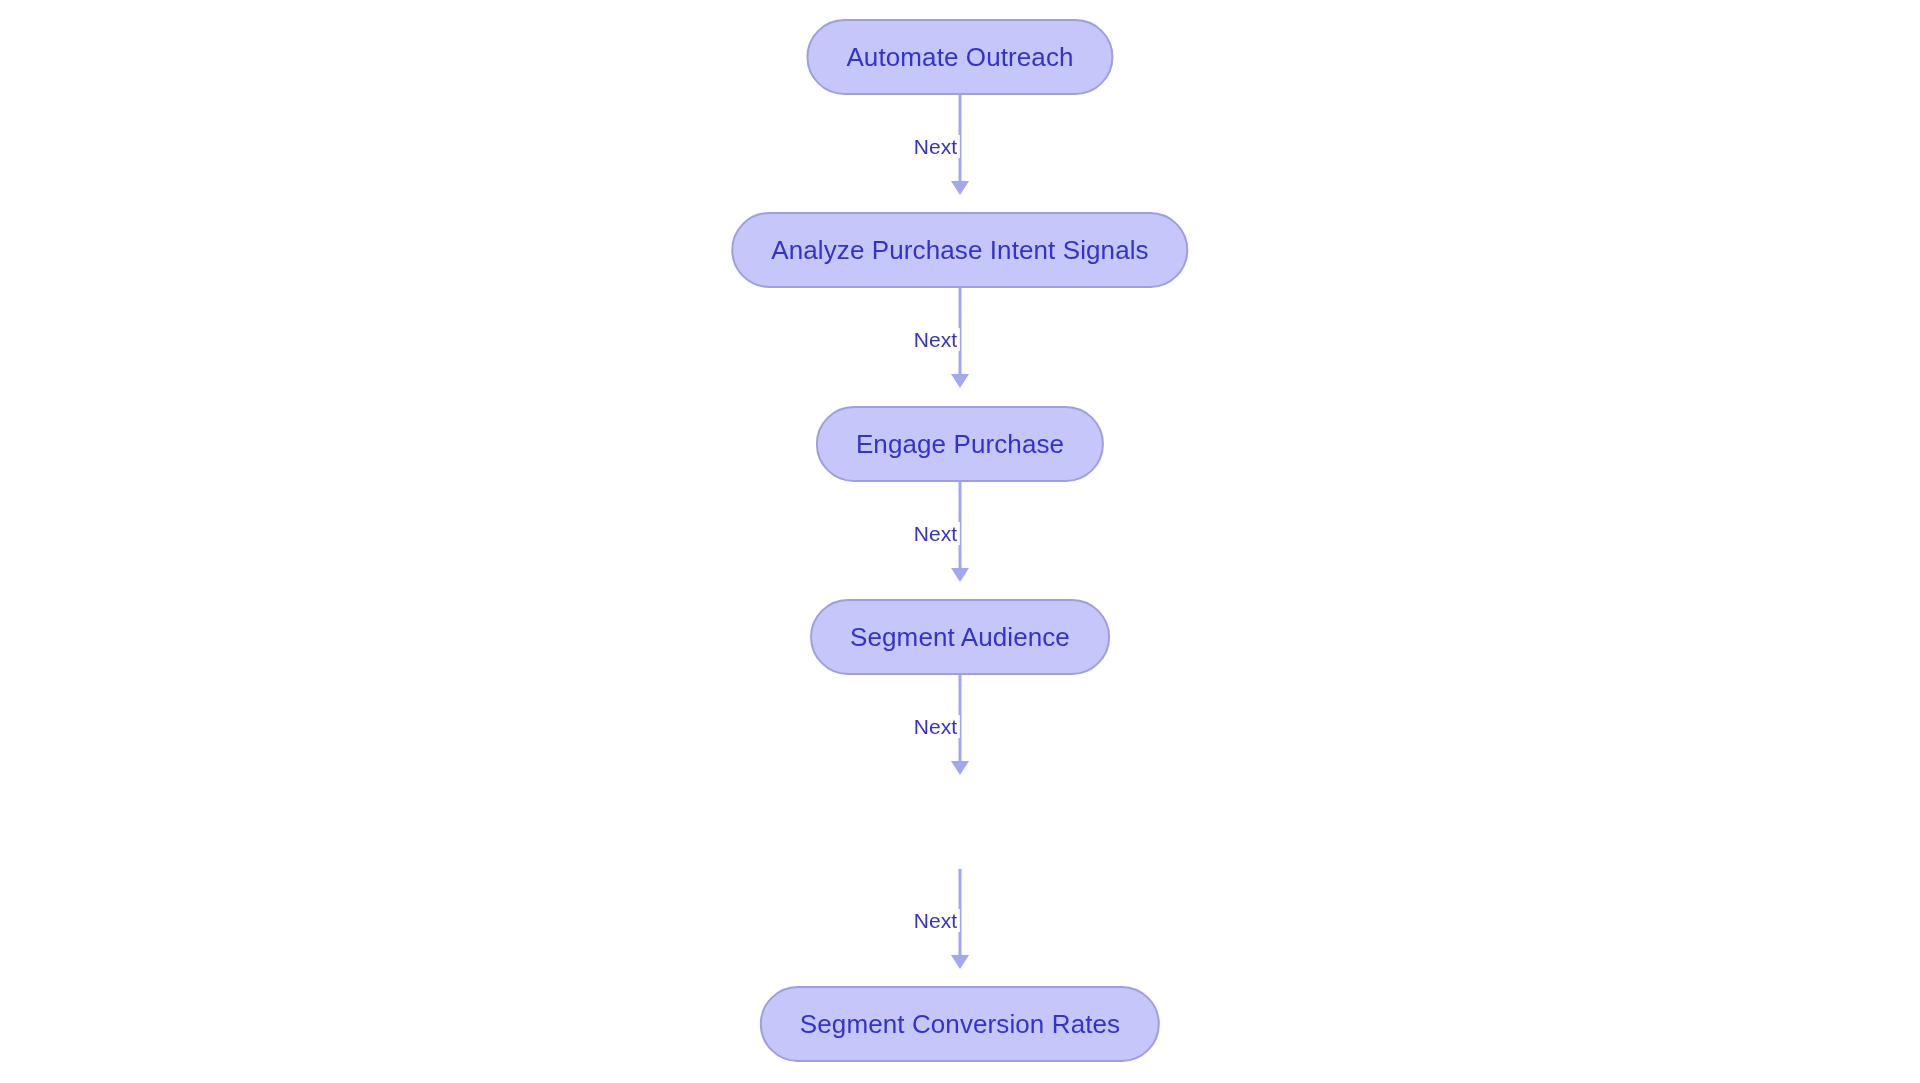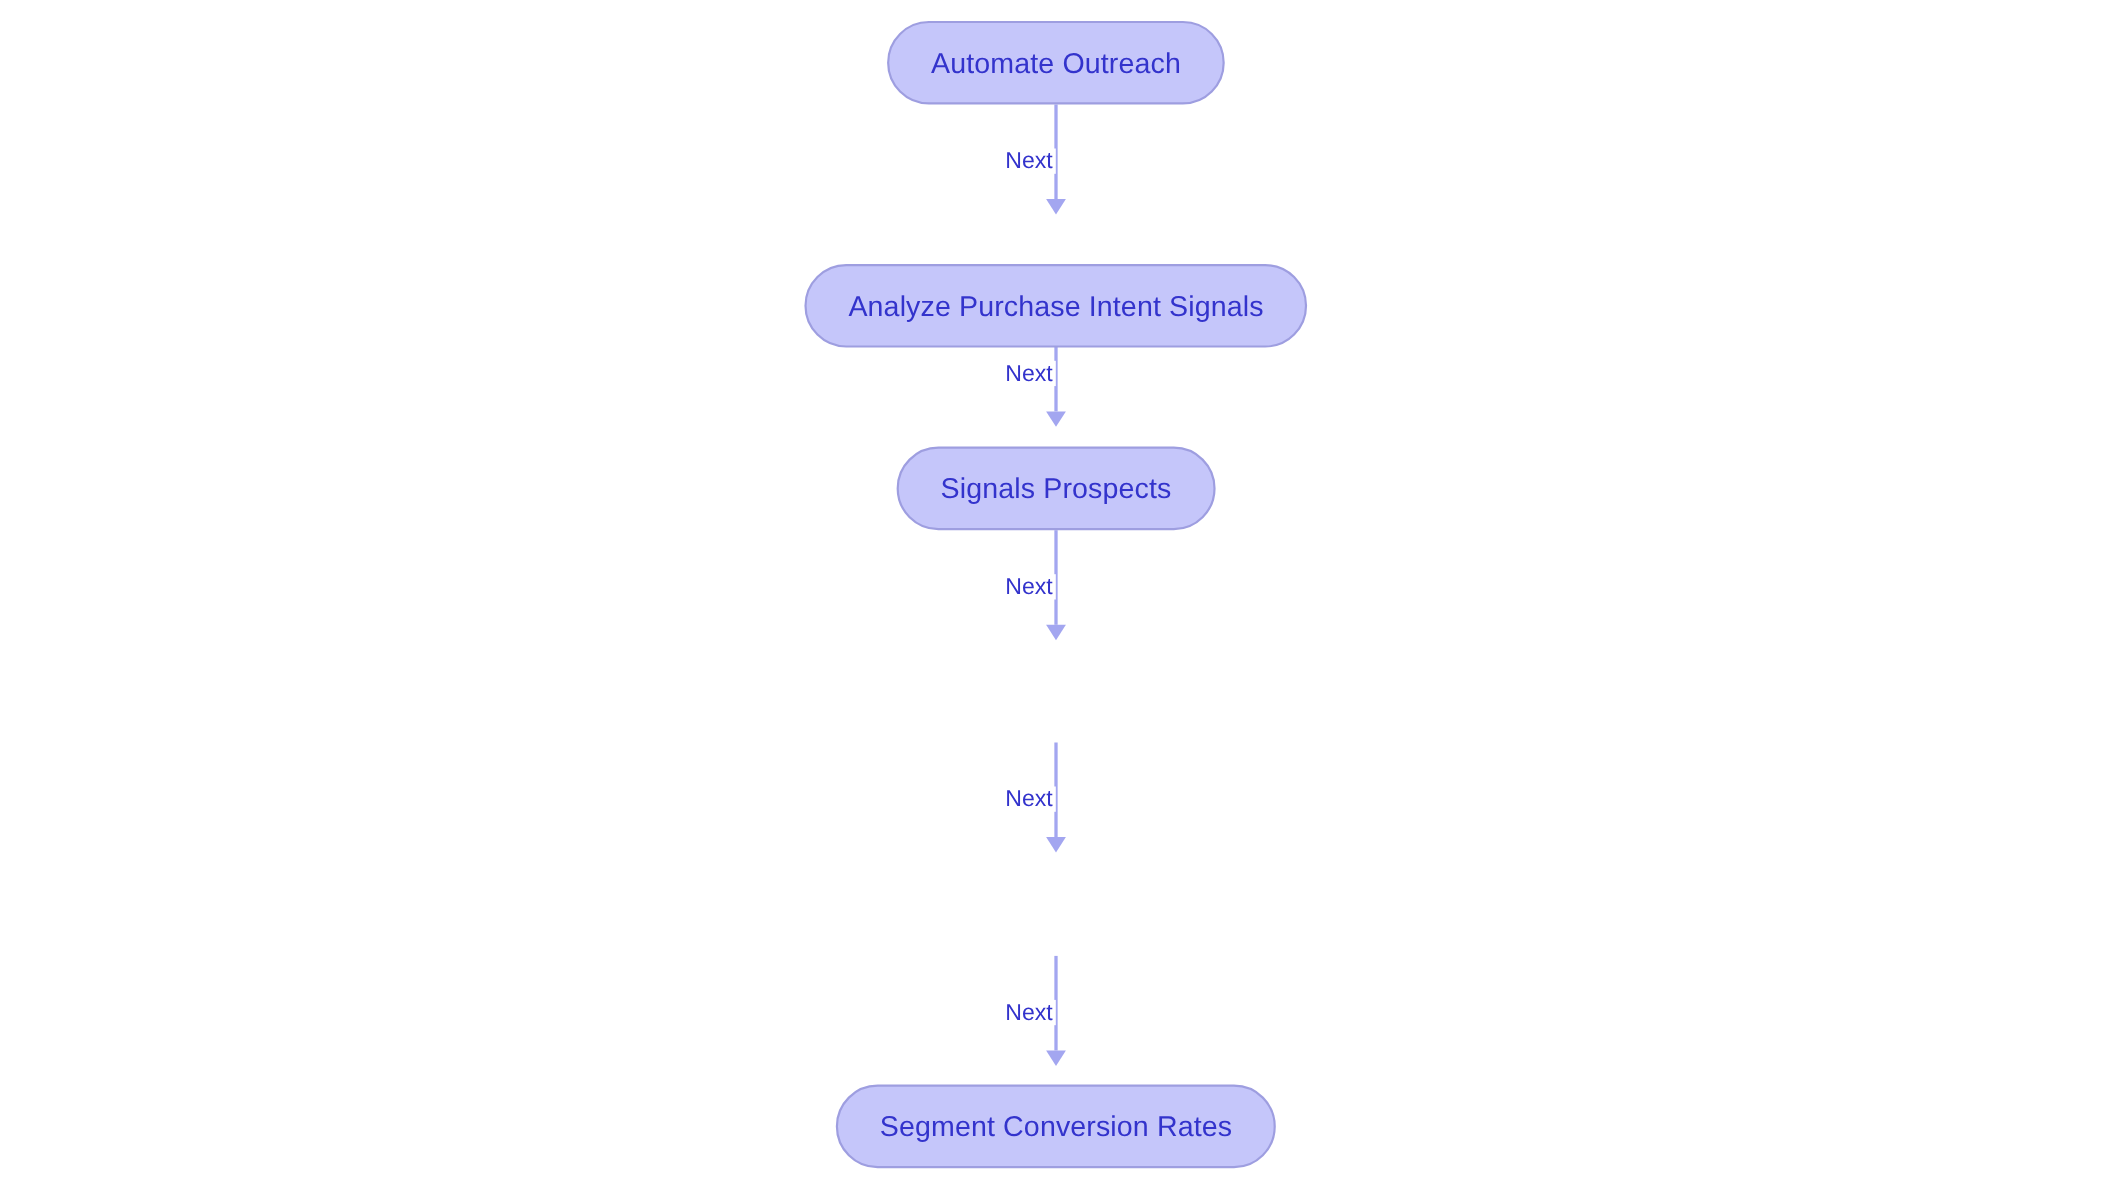--- a/index.html
+++ b/index.html
@@ -101,40 +101,43 @@
   <div class="node w-auto" style="top:19px;">
     <span class="node-label">Automate Outreach</span>
   </div>
 
   <div class="edge" style="top:95px; height:100px;">
     <div class="edge-line" style="height:86px;"></div>
     <div class="edge-arrow"></div>
     <div class="edge-label" style="top:40px;">Next</div>
   </div>
 
-  <div class="node w-auto" style="top:212px;margin-top:28px;">
+  <div class="node w-auto" style="top:212px;">
     <span class="node-label">Analyze Purchase Intent Signals</span>
   </div>
 
   <div class="edge" style="top:288px; height:100px;">
     <div class="edge-line" style="height:86px;"></div>
     <div class="edge-arrow"></div>
     <div class="edge-label" style="top:40px;">Next</div>
   </div>
 
   <div class="node w-auto" style="top:406px;">
-    <span class="node-label">Signals Prospects</span>
+    <span class="node-label">Engage Purchase</span>
   </div>
 
   <div class="edge" style="top:482px; height:100px;">
     <div class="edge-line" style="height:86px;"></div>
     <div class="edge-arrow"></div>
     <div class="edge-label" style="top:40px;">Next</div>
   </div>
 
+  <div class="node w-auto" style="top:599px;">
+    <span class="node-label">Segment Audience</span>
+  </div>
 
   <div class="edge" style="top:675px; height:100px;">
     <div class="edge-line" style="height:86px;"></div>
     <div class="edge-arrow"></div>
     <div class="edge-label" style="top:40px;">Next</div>
   </div>
 
 
   <div class="edge" style="top:869px; height:100px;">
     <div class="edge-line" style="height:86px;"></div>

